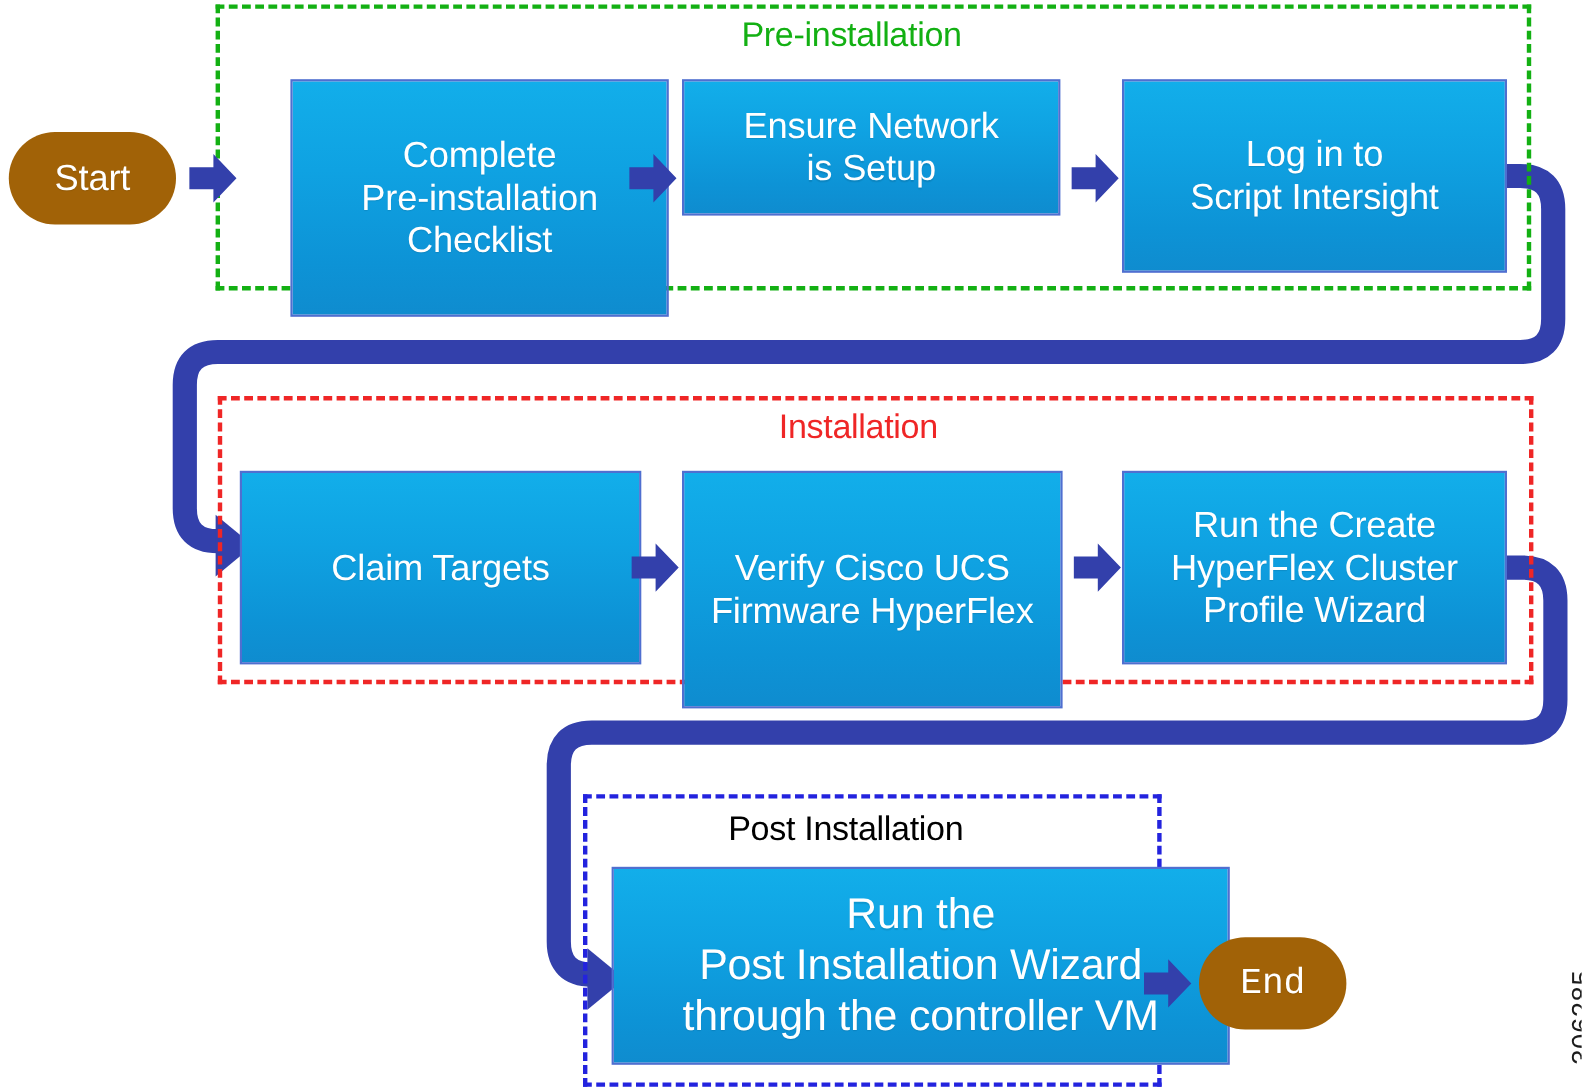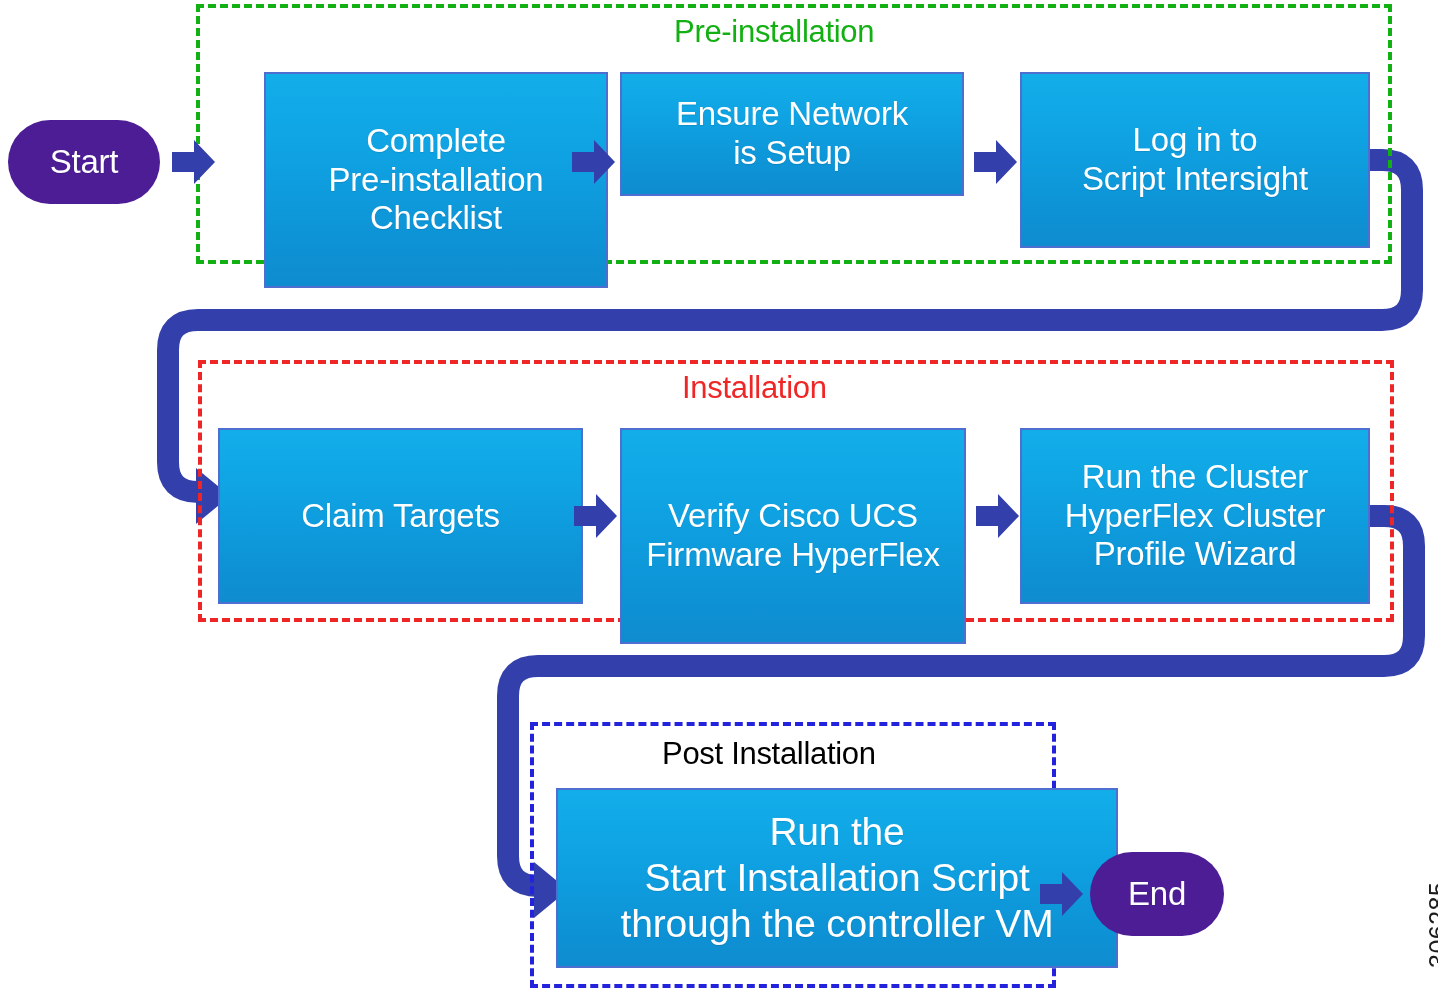--- a/index.html
+++ b/index.html
@@ -72,21 +72,21 @@
     text-shadow: 0 1px 1px rgba(0,0,0,0.10);
   }
   .node-box .lines { width: 100%; padding: 0 6px; box-sizing: border-box; }
   .node-box .lines > span { display: block; }
 
   
   .terminator {
     position: absolute;
     z-index: 3;
     box-sizing: border-box;
-    background: #4c1d95;
+    background: #a16207;
     color: #ffffff;
     border-radius: 62px;
     display: flex;
     align-items: center;
     justify-content: center;
     font-size: 33px;
     letter-spacing: -0.2px;
     text-shadow: 0 1px 1px rgba(0,0,0,0.10);
   }
 
@@ -187,21 +187,21 @@
 
   <div class="node-box" style="left:1020px; top:72px; width:350px; height:176px;">
     <div class="lines">
       <span>Log in to</span>
       <span>Script Intersight</span>
     </div>
   </div>
 
   <div class="phase-box phase-install" style="left:198px; top:360px; width:1196px; height:262px;"></div>
 
-  <div class="phase-label label-install" style="left:676px; top:370px;">Installation</div>
+  <div class="phase-label label-install" style="left:702px; top:370px;">Installation</div>
 
   <div class="node-box" style="left:218px; top:428px; width:365px; height:176px;">
     <div class="lines">
       <span>Claim  Targets</span>
     </div>
   </div>
 
   <div class="block-arrow" style="left:574px; top:492px; width:44px; height:48px;">
     <svg viewBox="0 0 44 48" width="44" height="48" xmlns="http://www.w3.org/2000/svg">
       <polygon points="0,14 22,14 22,2 43,24 22,46 22,34 0,34" fill="#3340ab"></polygon>
@@ -216,43 +216,43 @@
   </div>
 
   <div class="block-arrow" style="left:976px; top:492px; width:44px; height:48px;">
     <svg viewBox="0 0 44 48" width="44" height="48" xmlns="http://www.w3.org/2000/svg">
       <polygon points="0,14 22,14 22,2 43,24 22,46 22,34 0,34" fill="#3340ab"></polygon>
     </svg>
   </div>
 
   <div class="node-box" style="left:1020px; top:428px; width:350px; height:176px;">
     <div class="lines">
-      <span>Run the Cluster</span>
+      <span>Run the Create</span>
       <span>HyperFlex Cluster</span>
       <span>Profile Wizard</span>
     </div>
   </div>
 
   <div class="phase-box phase-post" style="left:530px; top:722px; width:526px; height:266px;"></div>
 
   <div class="phase-label label-post" style="left:656px; top:736px;">Post Installation</div>
 
   <div class="node-box" style="left:556px; top:788px; width:562px; height:180px; font-size:39px;justify-content:flex-end;">
     <div class="lines">
       <span>Run the</span>
-      <span>Start Installation Script</span>
+      <span>Post Installation Wizard</span>
       <span>through the controller VM</span>
     </div>
   </div>
 
   <div class="block-arrow" style="left:1040px; top:870px; width:44px; height:48px;">
     <svg viewBox="0 0 44 48" width="44" height="48" xmlns="http://www.w3.org/2000/svg">
       <polygon points="0,14 22,14 22,2 43,24 22,46 22,34 0,34" fill="#3340ab"></polygon>
     </svg>
   </div>
 
-  <div class="terminator" style="left:1090px; top:852px; width:134px; height:84px;">
+  <div class="terminator" style="left:1090px; top:852px; width:134px; height:84px;font-family:Liberation Mono, monospace;">
     <span>End</span>
   </div>
 
   <div class="figure-id" style="left:1424px; top:968px;">306285</div>
 
 </div>
 
 </body></html>

